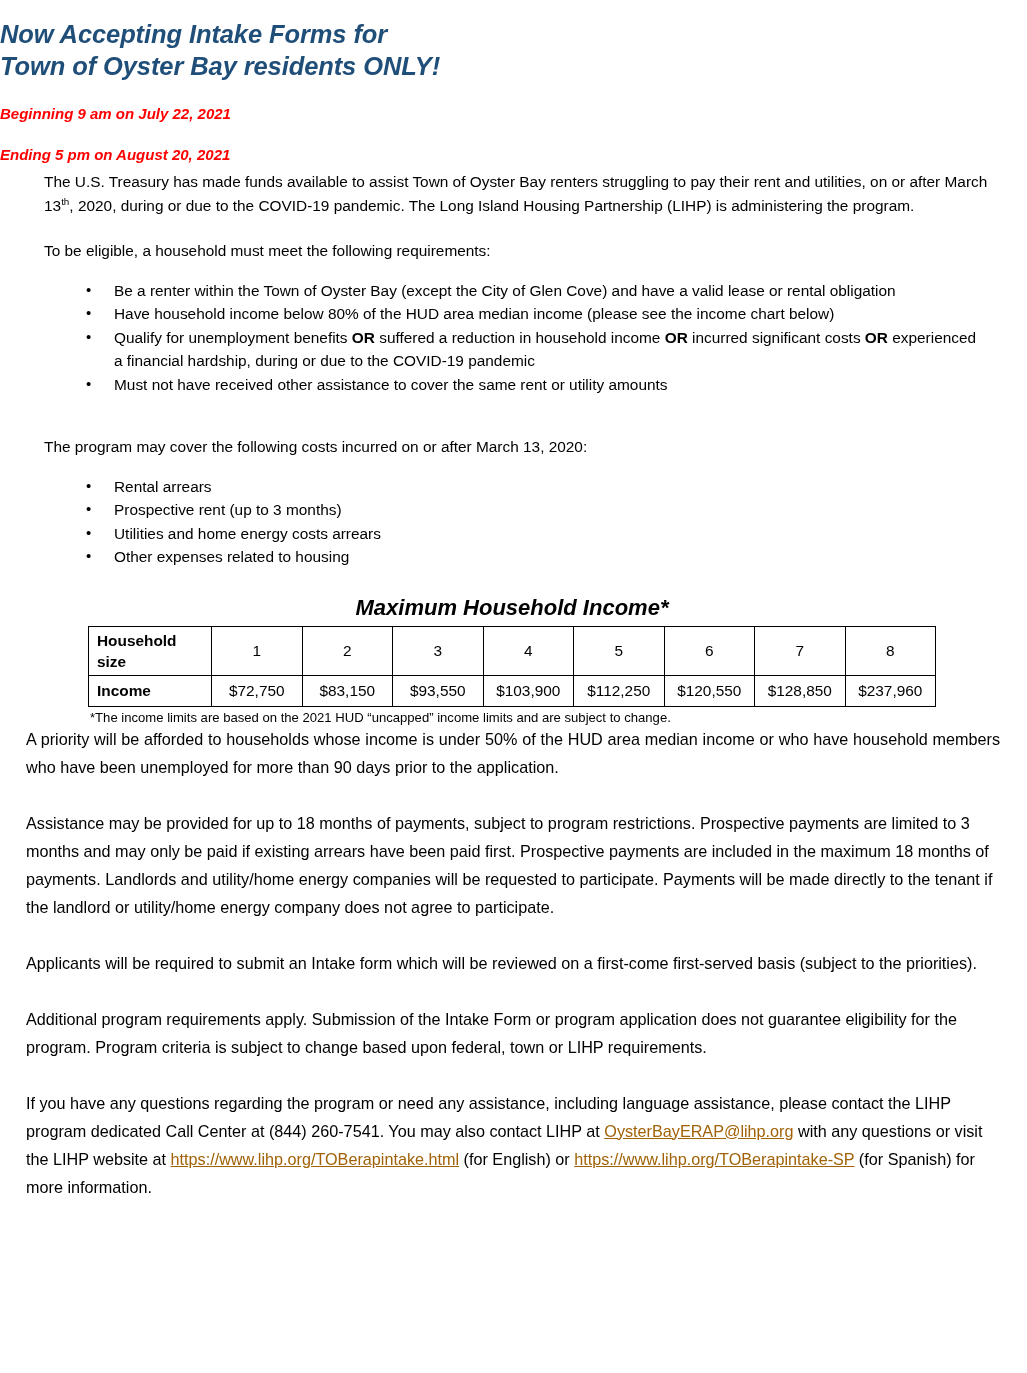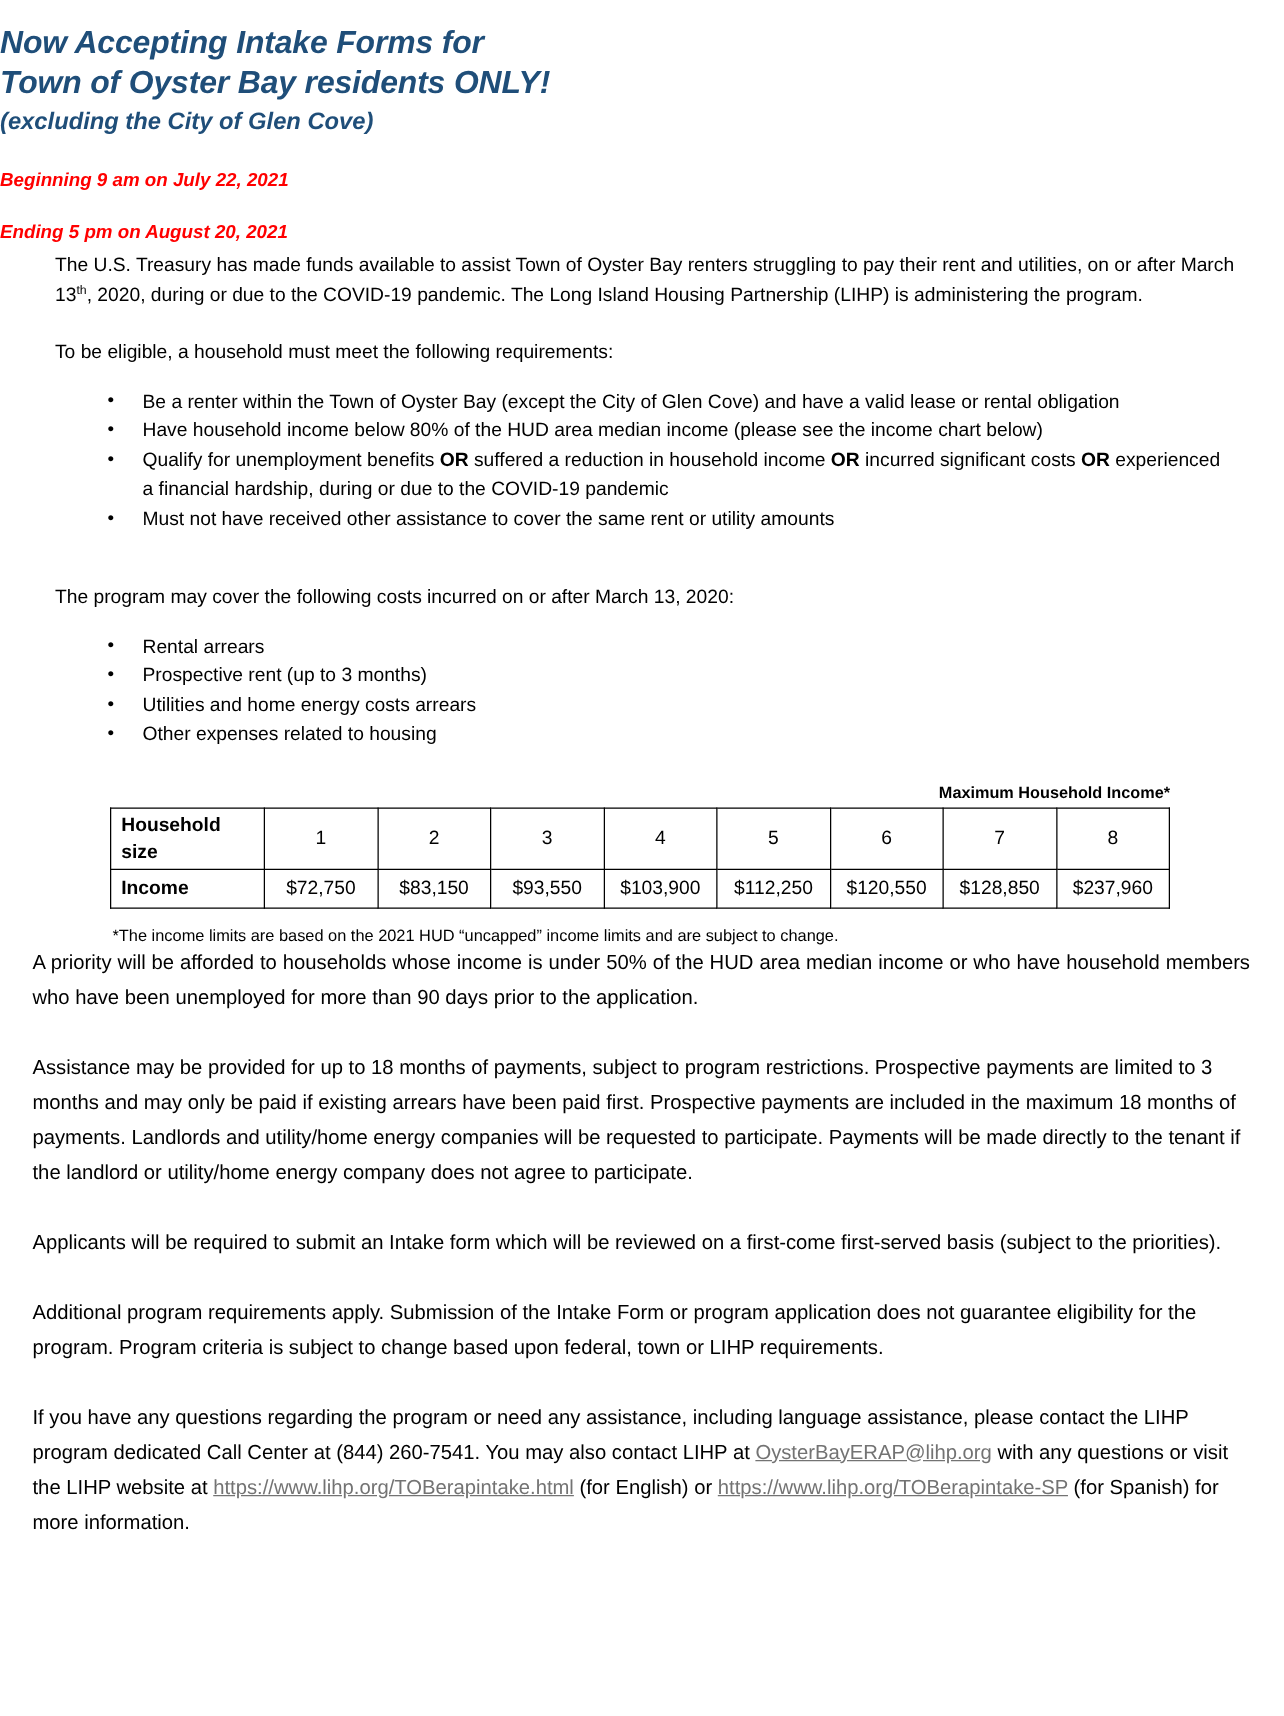--- a/index.html
+++ b/index.html
@@ -95,24 +95,25 @@
   ul.bullets.indent2 > li::before { left: 26px; }
 
   
   .table-zone {
     margin-top: 26px;
     padding-left: 88px;
     padding-right: 0;
   }
   .table-title {
     width: 848px;
-    text-align: right;
-    font-size: 13px;
+    text-align: center;
+    font-size: 22px;
     font-weight: bold;
     margin-bottom: 5px;
+    font-style: italic;
   }
   table.income {
     border-collapse: collapse;
     width: 848px;
     table-layout: fixed;
     font-size: 15.4px;
     padding-left: 24px;
   }
   table.income td {
     border: 1.6px solid #000000;
@@ -137,50 +138,49 @@
     padding-top: 3px;
   }
   table.income tr.head-row td.num {
     vertical-align: middle;
     padding-top: 0;
   }
   table.income tr.income-row td { height: 30px; }
   .table-foot {
     width: 848px;
     font-size: 13.1px;
-    margin-top: 14px;
+    margin-top: 3px;
     padding-left: 2px;
   }
 
   
   .lower {
     padding: 0 27px 0 26px;
     font-size: 16.2px;
     line-height: 28px;
   }
   .lower p { margin: 0; }
   .justify { text-align: justify; }
   .lower .gap { height: 28px; }
   .block-priority { margin-top: 44px; }
 
   a.link {
-    color: #737373;
+    color: #a16207;
     text-decoration: underline;
   }
   b { font-weight: bold; }
 </style>
 </head>
 <body>
 
 <div class="page">
 
   <div class="headline-block">
     <div class="headline-1">Now Accepting Intake Forms for</div>
     <div class="headline-1">Town of Oyster Bay residents ONLY!</div>
-    <div class="headline-sub">(excluding the City of Glen Cove)</div>
     <div class="date-line first">Beginning 9 am on July 22, 2021</div>
     <div class="date-line second">Ending 5 pm on August 20, 2021</div>
   </div>
 
   <div class="body-wrap">
 
     <p class="para intro"><span>The U.S. Treasury has made funds available to assist Town of Oyster Bay renters struggling to pay their rent and utilities, on or after March 13</span><sup>th</sup><span>, 2020, during or due to the COVID-19 pandemic. The Long Island Housing Partnership (LIHP) is administering the program.</span></p>
 
     <div class="gap-sm"></div>
 

